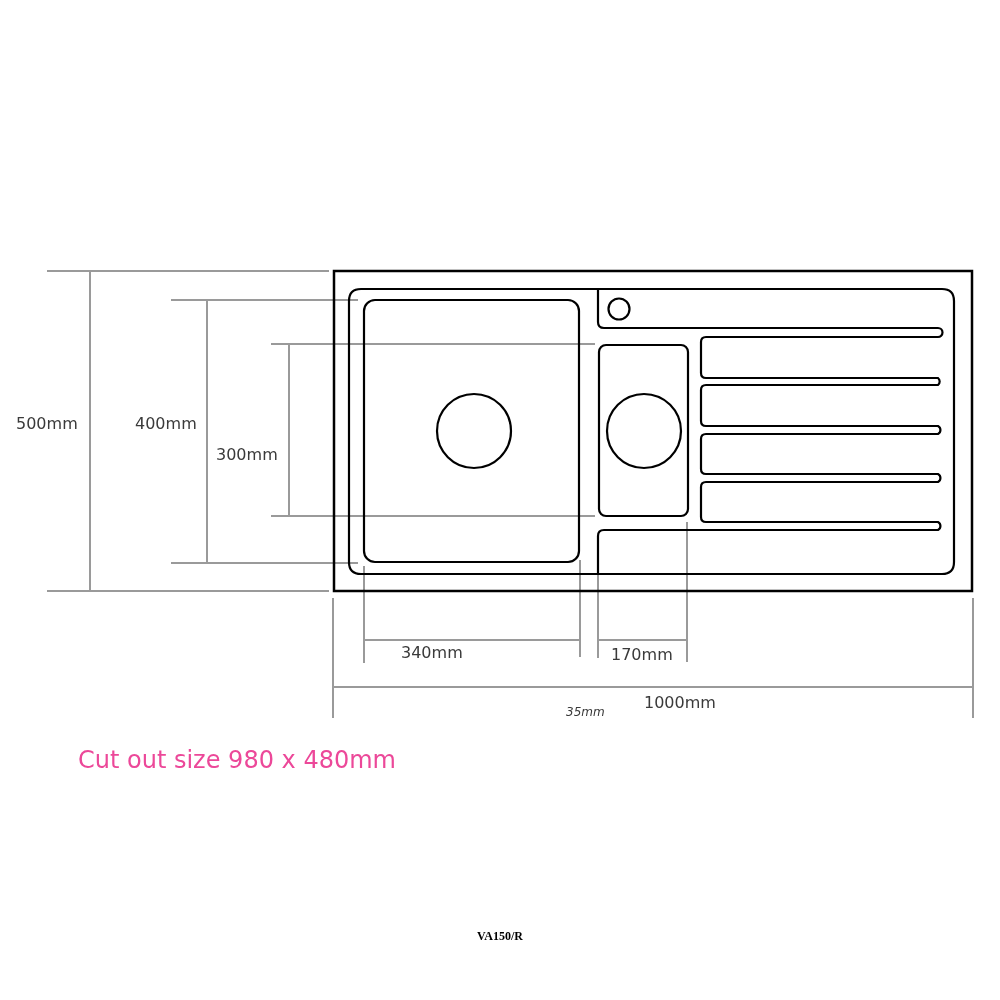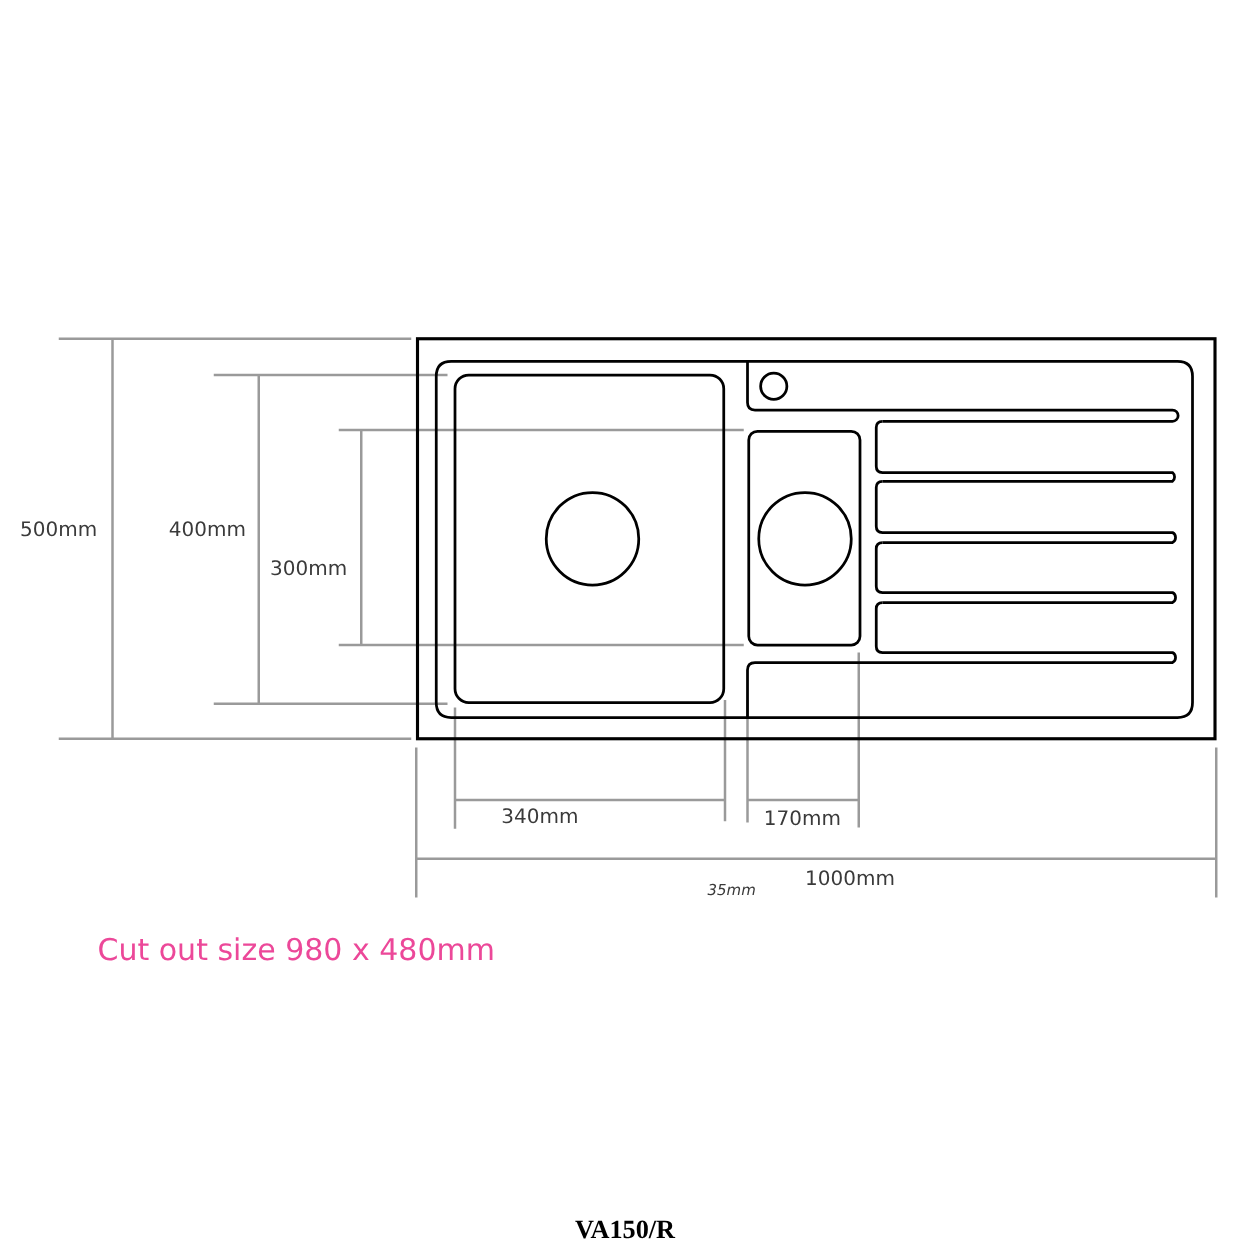--- a/index.html
+++ b/index.html
@@ -22,24 +22,23 @@
       color: #ec4899;
       white-space: nowrap;
       line-height: 1;
     }
     .model {
       position: absolute;
       left: 0; width: 1000px; top: 930px;
       text-align: center;
       font-family: "Liberation Serif", serif;
       font-weight: bold;
-      font-size: 21px;
+      font-size: 12px;
       color: #000000;
       line-height: 1;
-      margin-top: 43px;
     }
     svg .dim { stroke: #9a9a9a; stroke-width: 2; fill: none; }
     svg .ink { stroke: #000000; stroke-width: 2.5; fill: none; }
     svg .ink-thin { stroke: #000000; stroke-width: 2.2; fill: none; }
   </style>
 </head>
 <body>
 
 <svg class="canvas" viewBox="0 0 1000 1000" width="1000" height="1000" xmlns="http://www.w3.org/2000/svg">
 

